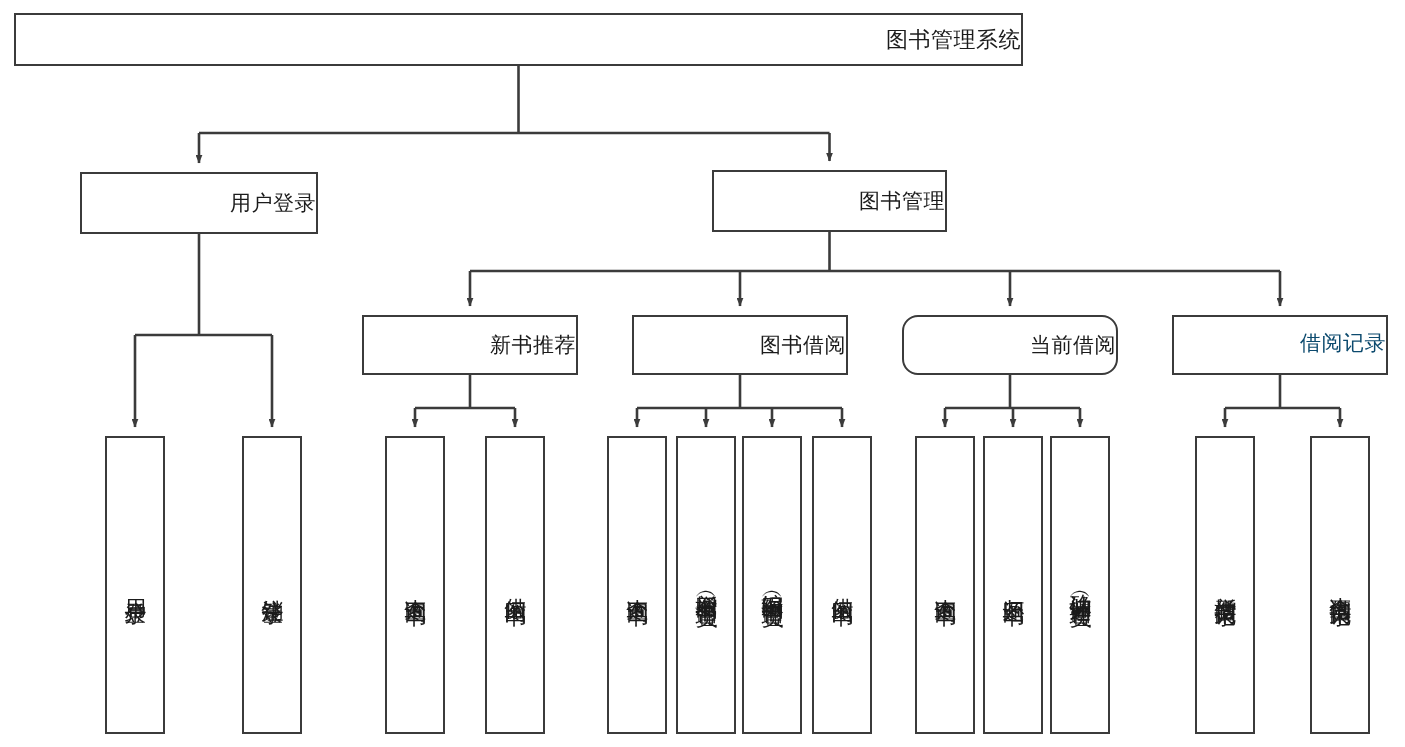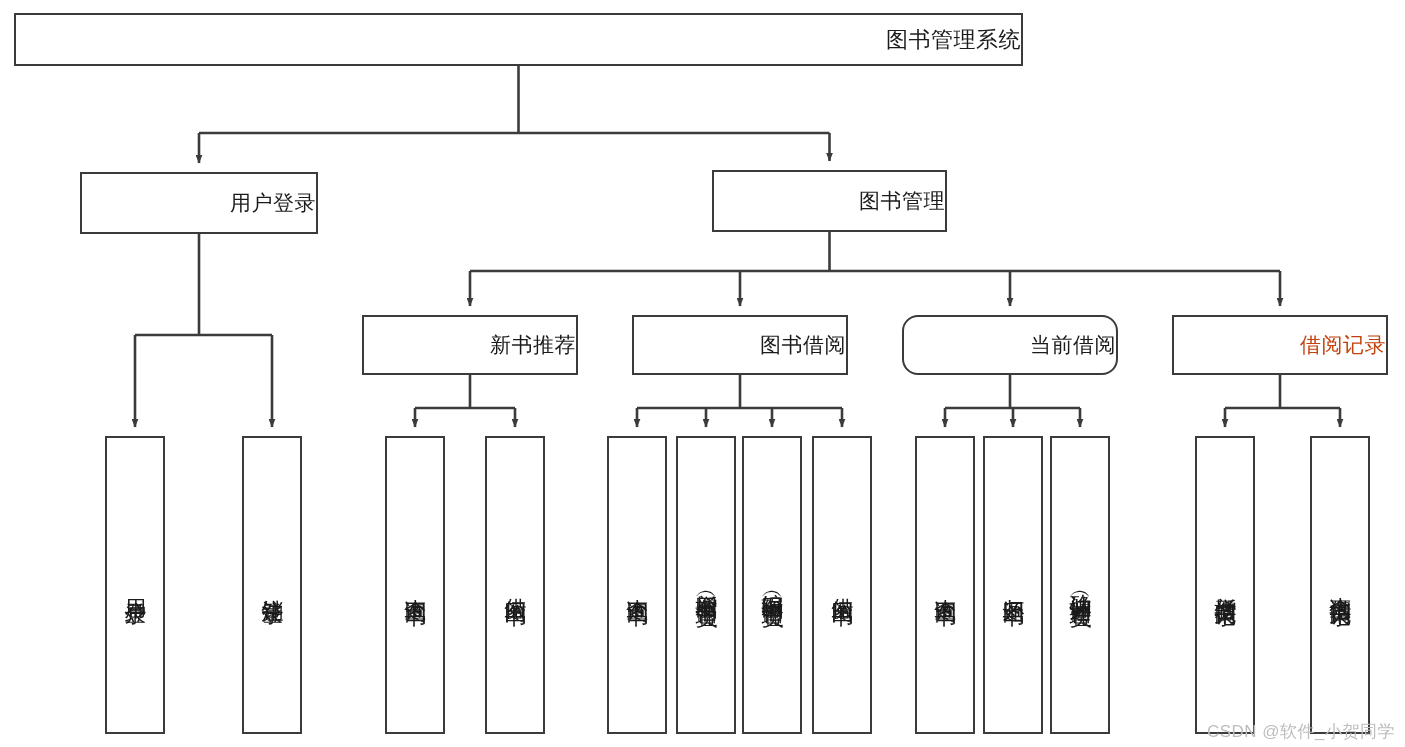--- a/index.html
+++ b/index.html
@@ -126,21 +126,21 @@
       <div class="node-box" style="left: 362px; top: 315px; width: 216px; height: 60px; border-color: rgb(59, 59, 59); background: rgb(255, 255, 255);">
         <span class="node-label" style="color: rgb(27, 27, 27); margin-left: 24px;">新书推荐</span>
       </div>
       <div class="node-box" style="left: 632px; top: 315px; width: 216px; height: 60px; border-color: rgb(59, 59, 59); background: rgb(255, 255, 255);">
         <span class="node-label" style="color: rgb(27, 27, 27);">图书借阅</span>
       </div>
       <div class="node-box" style="left: 902px; top: 315px; width: 216px; height: 60px; border-color: rgb(59, 59, 59); background: rgb(255, 255, 255); border-radius: 16px;">
         <span class="node-label" style="color: rgb(27, 27, 27);">当前借阅</span>
       </div>
       <div class="node-box" style="left: 1172px; top: 315px; width: 216px; height: 60px; border-color: rgb(59, 59, 59); background: rgb(255, 255, 255);">
-        <span class="node-label" style="color: #c2410c;">借阅记录</span>
+        <span class="node-label" style="color: #0c4a6e; font-family: Liberation Mono, monospace;">借阅记录</span>
       </div>
       <div class="node-box leaf" style="left: 105px; top: 436px; width: 60px; height: 298px; border-color: rgb(59, 59, 59); background: rgb(255, 255, 255);">
         <span class="node-label" style="color: rgb(27, 27, 27);">用户登录</span>
       </div>
       <div class="node-box leaf" style="left: 242px; top: 436px; width: 60px; height: 298px; border-color: rgb(59, 59, 59); background: rgb(255, 255, 255);">
         <span class="node-label" style="color: rgb(27, 27, 27);">注销登录</span>
       </div>
       <div class="node-box leaf" style="left: 385px; top: 436px; width: 60px; height: 298px; border-color: rgb(59, 59, 59); background: rgb(255, 255, 255);">
         <span class="node-label" style="color: rgb(27, 27, 27);">查询图书</span>
       </div>
@@ -168,14 +168,13 @@
       <div class="node-box leaf" style="left: 1050px; top: 436px; width: 60px; height: 298px; border-color: rgb(59, 59, 59); background: rgb(255, 255, 255);">
         <span class="node-label" style="color: rgb(27, 27, 27);">确认归还（管理员）</span>
       </div>
       <div class="node-box leaf" style="left: 1195px; top: 436px; width: 60px; height: 298px; border-color: rgb(59, 59, 59); background: rgb(255, 255, 255);">
         <span class="node-label" style="color: rgb(27, 27, 27);">新增借阅记录</span>
       </div>
       <div class="node-box leaf" style="left: 1310px; top: 436px; width: 60px; height: 298px; border-color: rgb(59, 59, 59); background: rgb(255, 255, 255);">
         <span class="node-label" style="color: rgb(27, 27, 27);">查询借阅记录</span>
       </div>
     </div>
-  <div id="watermark">CSDN @软件_小贺同学</div>
 </div>
 
 </body></html>

